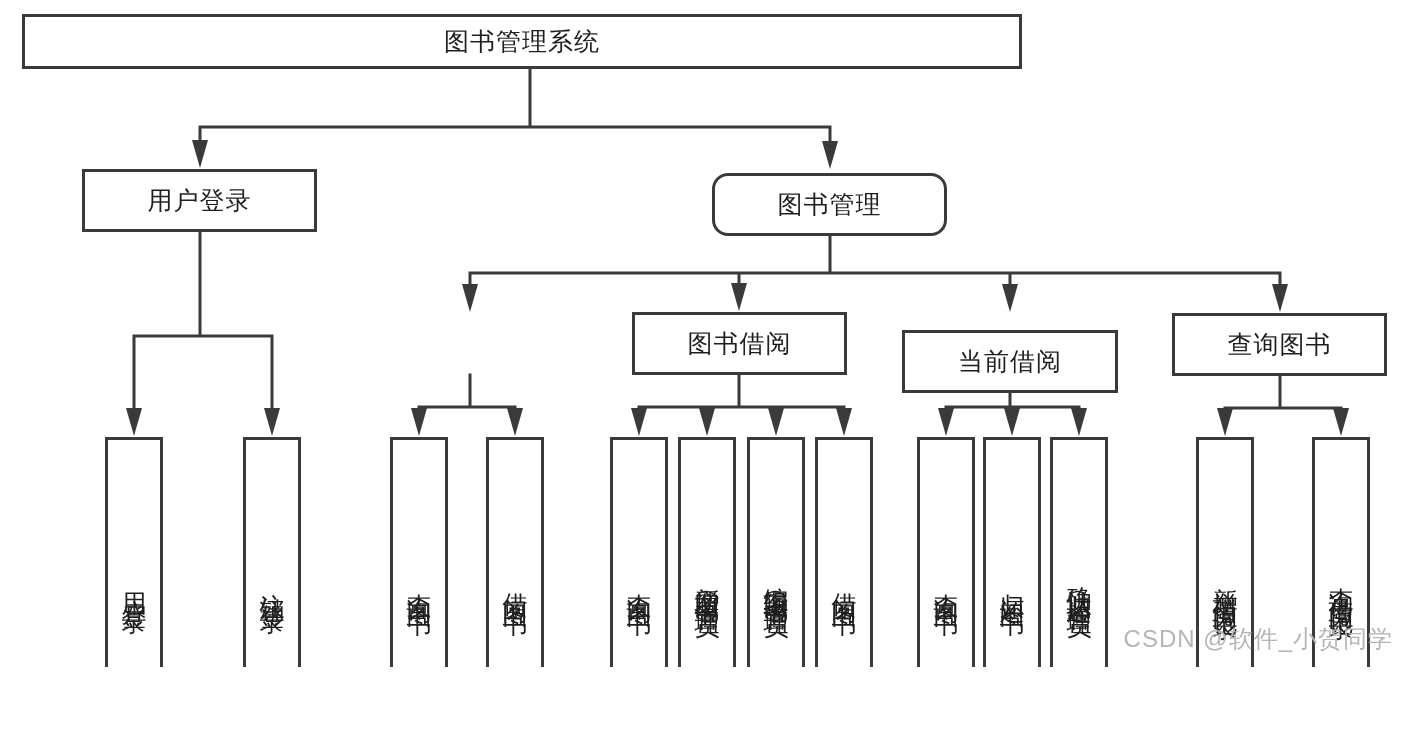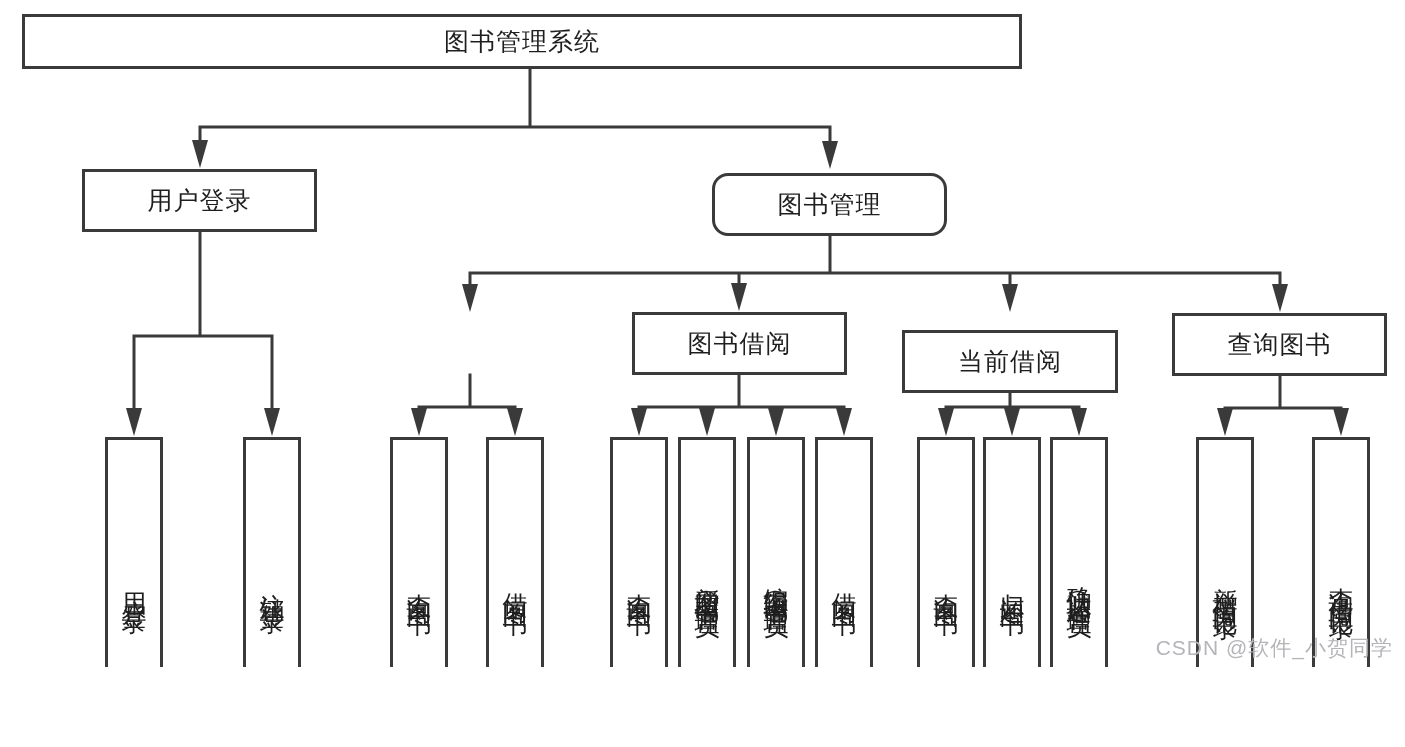--- a/index.html
+++ b/index.html
@@ -24,22 +24,22 @@
   }
   .leaf{
     position:absolute; box-sizing:border-box; top:437px; height:296px; width:58px;
     border:3px solid var(--line); background:#fff;
     display:flex; align-items:center; justify-content:center;
     writing-mode:vertical-rl; text-orientation:mixed;
     font-size:25px; color:var(--text); letter-spacing:6px;
     line-height:1;
   }
   .watermark{
-    position:absolute; right:12px; bottom:5px;
-    font-size:21px; color:var(--watermark); letter-spacing:1px;
+    position:absolute; right:12px; bottom:12px;
+    font-size:24px; color:var(--watermark); letter-spacing:1px;
     white-space:nowrap;
   }
 </style>
 </head>
 <body>
 
 <div class="stage">
 
   <svg class="wires" viewBox="0 0 1405 747" xmlns="http://www.w3.org/2000/svg" aria-hidden="true">
 

